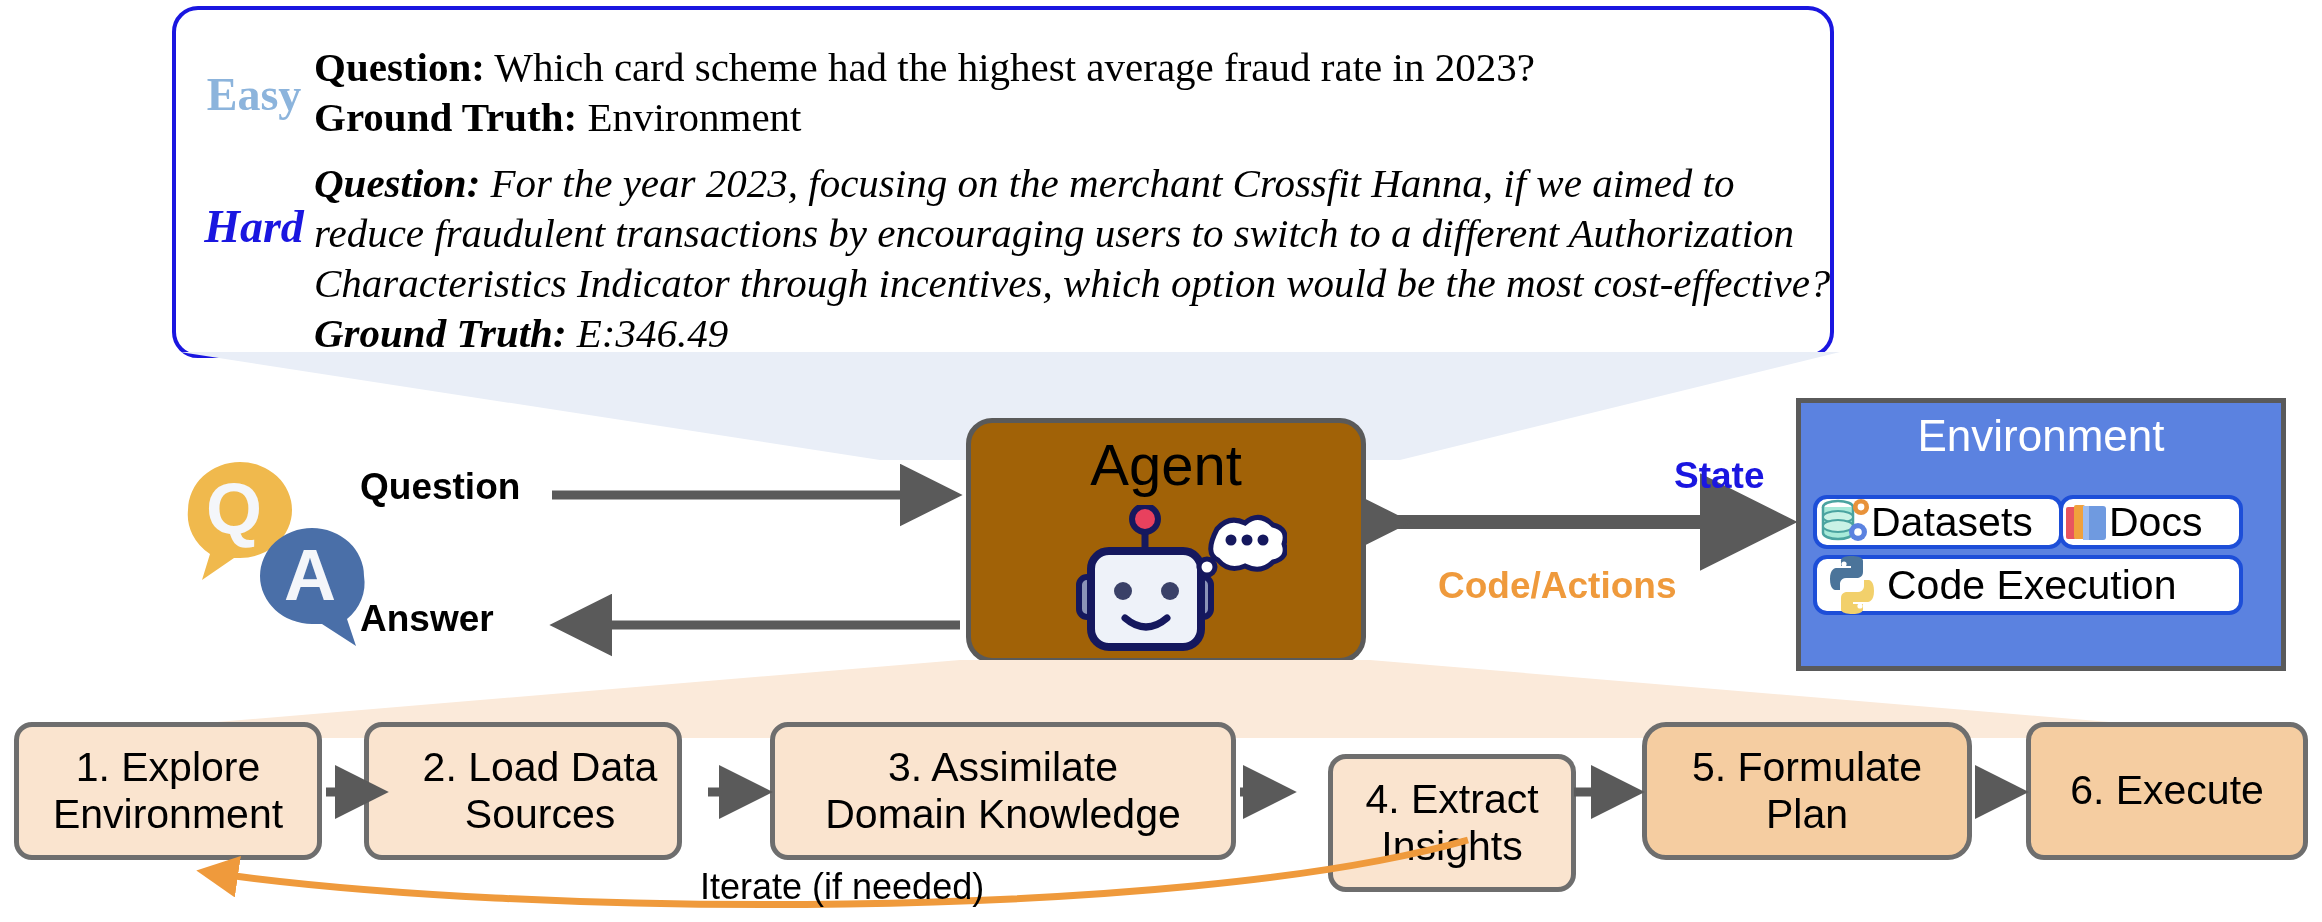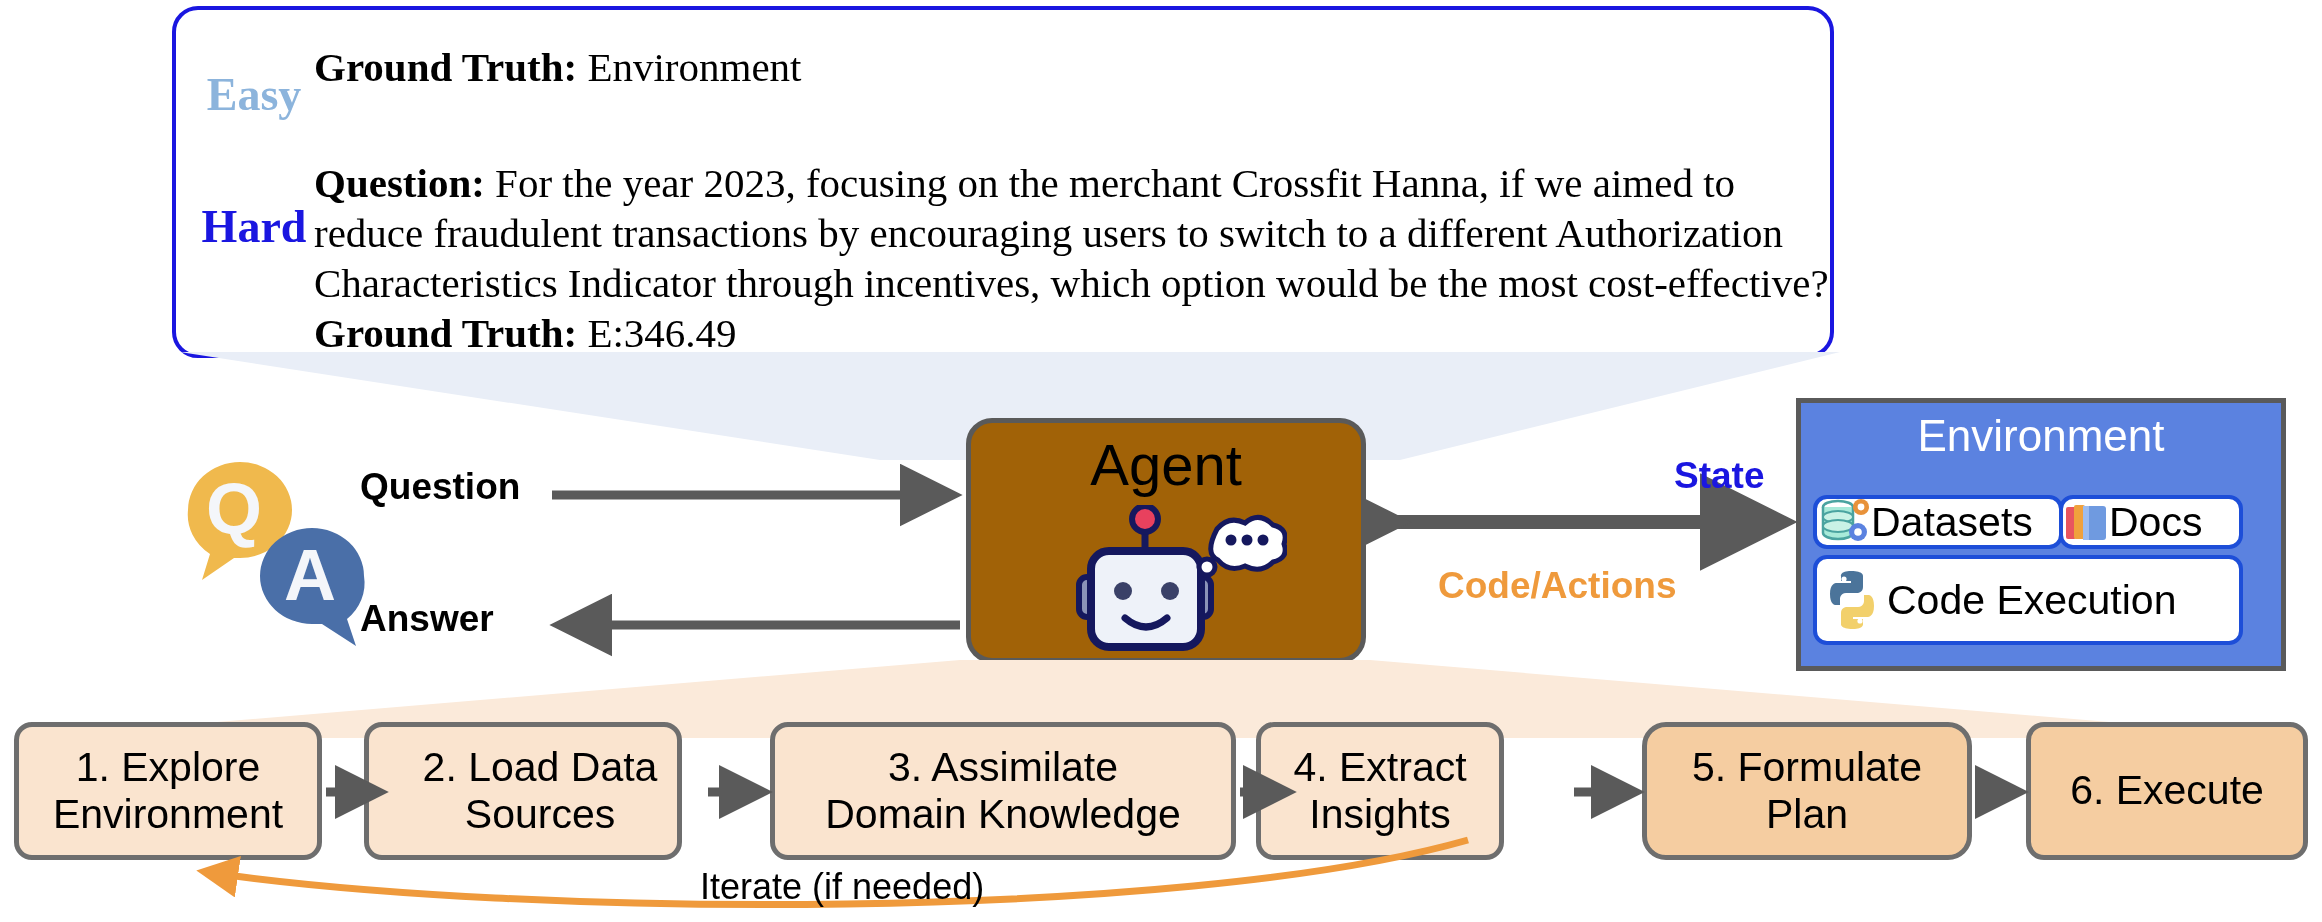--- a/index.html
+++ b/index.html
@@ -18,21 +18,21 @@
   }
   .tier.easy{color:#8cb4dc;}
   .tier.hard{color:#1a16e0;}
   .qa-text{
     font-family:"Liberation Serif",serif;font-size:41px;color:#000;line-height:1.22;
   }
   .qa-text b{font-weight:bold;}
 
   .row-easy{left:18px;top:32px;width:1620px;}
   .row-easy .tier{margin-top:26px;}
-  .row-hard{left:18px;top:148px;width:1620px;}
+  .row-hard{left:18px;top:148px;width:1620px;font-style:italic;}
   .row-hard .tier{margin-top:42px;}
   .qa-text .ln{display:block;white-space:nowrap;}
 
   
   .funnel-top{position:absolute;left:0;top:352px;width:2322px;height:110px;pointer-events:none;}
 
   
   .agent-box{
     position:absolute;left:966px;top:418px;width:400px;height:245px;
     background:#a16207;border:5px solid #5a5a5a;border-radius:26px;box-sizing:border-box;
@@ -66,21 +66,21 @@
   .env-title{
     position:absolute;left:0;top:8px;width:100%;text-align:center;
     font-size:44px;color:#fff;font-family:"Liberation Sans",sans-serif;
   }
   .env-chip{
     position:absolute;background:#fff;border:4px solid #1d4ed8;border-radius:14px;
     box-sizing:border-box;display:flex;align-items:center;
   }
   .chip-datasets{left:12px;top:92px;width:250px;height:54px;}
   .chip-docs{left:258px;top:92px;width:184px;height:54px;text-align:right;}
-  .chip-code{left:12px;top:152px;width:430px;height:90px;}
+  .chip-code{left:12px;top:152px;width:430px;height:60px;}
   .chip-label{font-size:41px;color:#000;font-family:"Liberation Sans",sans-serif;white-space:nowrap;}
   .chip-ico{flex:none;display:block;}
 
   
   .funnel-bot{position:absolute;left:0;top:660px;width:2322px;height:80px;pointer-events:none;}
 
   
   .pipe{position:absolute;left:0;top:722px;width:2322px;height:140px;}
   .step{
     position:absolute;top:0;height:138px;border:5px solid #6e6e6e;border-radius:18px;
@@ -103,20 +103,21 @@
 </head>
 <body>
 
 <div id="stage">
 
   <div class="qa-card">
 
     <div class="qa-row row-easy">
       <div class="tier easy">Easy</div>
       <div class="qa-text">
+        <span class="ln"><b>Question:</b><span> Which card scheme had the highest average fraud rate in 2023?</span></span>
         <span class="ln"><b>Ground Truth:</b><span> Environment</span></span>
       </div>
     </div>
 
     <div class="qa-row row-hard">
       <div class="tier hard">Hard</div>
       <div class="qa-text">
         <span class="ln"><b>Question:</b><span> For the year 2023, focusing on the merchant Crossfit Hanna, if we aimed to</span></span>
         <span class="ln">reduce fraudulent transactions by encouraging users to switch to a different Authorization</span>
         <span class="ln">Characteristics Indicator through incentives, which option would be the most cost-effective?</span>
@@ -229,21 +230,21 @@
   <div class="pipe">
     <div class="step" style="left:14px;width:308px;">
         <div class="step-label"><span>1. Explore</span><br><span>Environment</span></div>
       </div>
     <div class="step" style="left:364px;width:318px;padding-left:34px;">
         <div class="step-label"><span>2. Load Data</span><br><span>Sources</span></div>
       </div>
     <div class="step" style="left:770px;width:466px;">
         <div class="step-label"><span>3. Assimilate</span><br><span>Domain Knowledge</span></div>
       </div>
-    <div class="step" style="left:1256px;width:248px;">
+    <div class="step" style="left:1328px;width:248px;margin-top:32px;">
         <div class="step-label"><span>4. Extract</span><br><span>Insights</span></div>
       </div>
     <div class="step accent" style="left:1642px;width:330px;border-radius:24px;">
         <div class="step-label"><span>5. Formulate</span><br><span>Plan</span></div>
       </div>
     <div class="step accent" style="left:2026px;width:282px;">
         <div class="step-label"><span>6. Execute</span></div>
       </div>
 
     <svg class="pipe-arrows" viewBox="0 0 2322 140">

